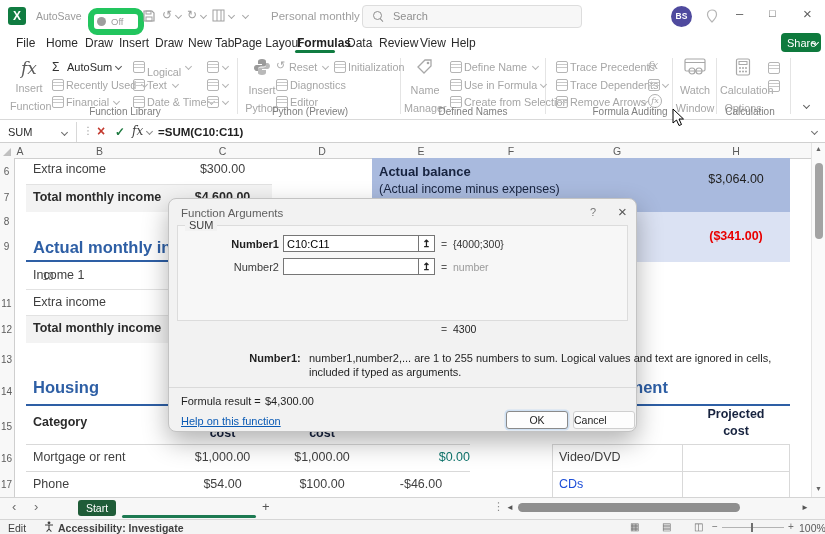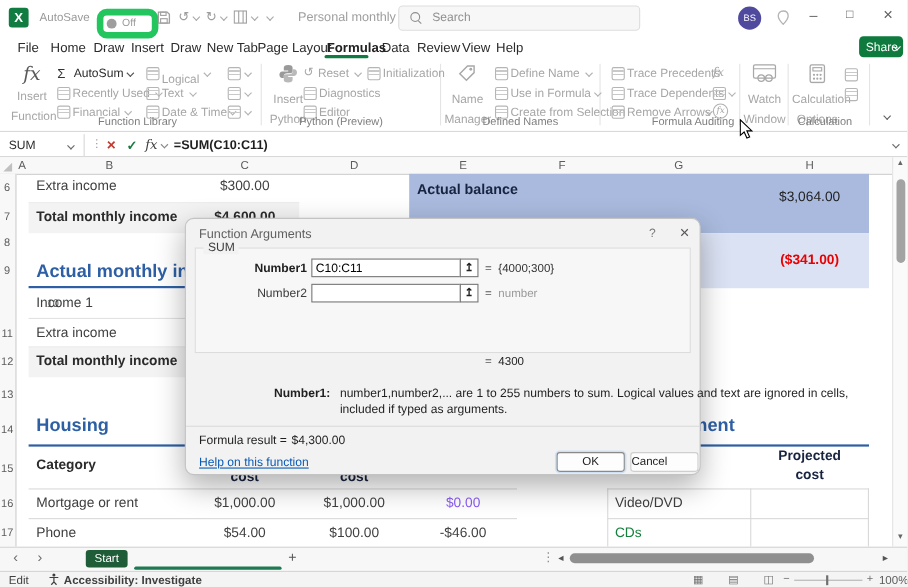--- a/index.html
+++ b/index.html
@@ -45,21 +45,21 @@
     </svg>
   <span class="cv" style="left:229px;top:13px;color:#a8a8a8;"></span>
   <span class="cv" style="left:243px;top:13px;color:#a8a8a8;"></span>
   <div class="t" style="left:271px;top:10px;font-size:11.5px;color:#9e9e9e;">Personal monthly budget1 - E...</div>
 
   <div class="t" style="left:362px;top:5px;width:218px;height:21px;background:#f7f7f7;border:1px solid #dddddd;border-radius:4px;">
     <span class="lens" style="left:10px;top:5px;"></span>
     <span class="t" style="left:30px;top:4px;font-size:11px;color:#8f8f8f;">Search</span>
   </div>
 
-  <div class="t" style="left:671px;top:6px;width:21px;height:21px;border-radius:50%;background:#4f4a9e;color:#fff;font-size:8.5px;font-weight:normal;text-align:center;line-height:21px;">BS</div>
+  <div class="t" style="left:671px;top:6px;width:21px;height:21px;border-radius:50%;background:#4f4a9e;color:#fff;font-size:8.5px;font-weight:bold;text-align:center;line-height:21px;">BS</div>
   <svg style="position:absolute;left:706px;top:9px;" width="12" height="14" viewBox="0 0 12 14">
       <path d="M6 1 C9 1 10.5 3 10.5 5.5 C10.5 8.5 6 13 6 13 C6 13 1.5 8.5 1.5 5.5 C1.5 3 3 1 6 1 Z" fill="none" stroke="#b5b5b5" stroke-width="1.2"></path>
     </svg>
   <div class="t" style="left:736px;top:6px;font-size:13px;color:#5f5f5f;">–</div>
   <div class="t" style="left:769px;top:7px;font-size:11px;color:#5f5f5f;">□</div>
   <div class="t" style="left:803px;top:5px;font-size:15px;color:#5f5f5f;">×</div>
 
   <div class="t" style="left:16px;top:36px;font-size:12px;">File</div>
   <div class="t" style="left:46px;top:36px;font-size:12px;">Home</div>
   <div class="t" style="left:85px;top:36px;font-size:12px;">Draw</div>
@@ -280,20 +280,21 @@
   <div class="t" style="left:0;top:324px;width:13px;text-align:center;font-size:10px;color:#5c5c5c;">12</div>
   <div class="t" style="left:0;top:354px;width:13px;text-align:center;font-size:10px;color:#5c5c5c;">13</div>
   <div class="t" style="left:0;top:386px;width:13px;text-align:center;font-size:10px;color:#5c5c5c;">14</div>
   <div class="t" style="left:0;top:421px;width:13px;text-align:center;font-size:10px;color:#5c5c5c;">15</div>
   <div class="t" style="left:0;top:453px;width:13px;text-align:center;font-size:10px;color:#5c5c5c;">16</div>
   <div class="t" style="left:0;top:479px;width:13px;text-align:center;font-size:10px;color:#5c5c5c;">17</div>
 
   <div class="t" style="left:372px;top:158px;width:418px;height:54px;background:#a9bade;"></div>
   <div class="t" style="left:372px;top:212px;width:418px;height:50px;background:#dbe2f3;"></div>
   <div class="t" style="left:379px;top:164px;font-size:13px;font-weight:bold;color:#17233f;">Actual balance</div>
+  <div class="t" style="left:379px;top:182px;font-size:12.5px;color:#17233f;">(Actual income minus expenses)</div>
   <div class="t" style="left:682px;top:172px;width:108px;text-align:center;font-size:12.5px;color:#222;">$3,064.00</div>
   <div class="t" style="left:682px;top:229px;width:108px;text-align:center;font-size:12.5px;font-weight:bold;color:#e90000;">($341.00)</div>
 
   <div class="t" style="left:33px;top:162px;font-size:12.5px;color:#3f3f3f;">Extra income</div>
   <div class="t" style="left:173px;top:162px;width:99px;text-align:center;font-size:12.5px;color:#3f3f3f;">$300.00</div>
   <div class="gline" style="left:26px;top:184px;width:246px;height:1px;"></div>
   <div class="t" style="left:26px;top:185px;width:246px;height:27px;background:#f3f3f3;"></div>
   <div class="t" style="left:33px;top:190px;font-size:12.5px;font-weight:bold;color:#2b2b2b;">Total monthly income</div>
   <div class="t" style="left:173px;top:190px;width:99px;text-align:center;font-size:12.5px;font-weight:bold;color:#2b2b2b;">$4,600.00</div>
 
@@ -324,29 +325,29 @@
   <div class="t" style="left:682px;top:406px;width:108px;text-align:center;font-size:12.5px;font-weight:bold;color:#17233f;line-height:17px;">
     <span>Projected</span><br>
     <span>cost</span>
   </div>
 
   <div class="gline" style="left:26px;top:444px;width:444px;height:1px;background:#d9d9d9;"></div>
   <div class="gline" style="left:552px;top:444px;width:238px;height:1px;background:#d9d9d9;"></div>
   <div class="t" style="left:33px;top:450px;font-size:12.5px;color:#3f3f3f;">Mortgage or rent</div>
   <div class="t" style="left:173px;top:450px;width:99px;text-align:center;font-size:12.5px;color:#3f3f3f;">$1,000.00</div>
   <div class="t" style="left:272px;top:450px;width:100px;text-align:center;font-size:12.5px;color:#3f3f3f;">$1,000.00</div>
-  <div class="t" style="left:372px;top:450px;width:98px;text-align:center;font-size:12.5px;color:#8b5cf6;">$0.00</div>
+  <div class="t" style="left:372px;top:450px;width:98px;text-align:right;font-size:12.5px;color:#0f766e;">$0.00</div>
   <div class="t" style="left:559px;top:450px;font-size:12.5px;color:#3f3f3f;">Video/DVD</div>
   <div class="gline" style="left:26px;top:471px;width:444px;height:1px;background:#d9d9d9;"></div>
   <div class="gline" style="left:552px;top:471px;width:238px;height:1px;background:#d9d9d9;"></div>
   <div class="t" style="left:33px;top:477px;font-size:12.5px;color:#3f3f3f;">Phone</div>
   <div class="t" style="left:173px;top:477px;width:99px;text-align:center;font-size:12.5px;color:#3f3f3f;">$54.00</div>
   <div class="t" style="left:272px;top:477px;width:100px;text-align:center;font-size:12.5px;color:#3f3f3f;">$100.00</div>
   <div class="t" style="left:372px;top:477px;width:98px;text-align:center;font-size:12.5px;color:#3f3f3f;">-$46.00</div>
-  <div class="t" style="left:559px;top:477px;font-size:12.5px;color:#15803d;">CDs</div>
+  <div class="t" style="left:559px;top:477px;font-size:12.5px;color:#1d4ed8;">CDs</div>
   <div class="gline" style="left:682px;top:444px;width:1px;height:53px;background:#d9d9d9;"></div>
   <div class="gline" style="left:789px;top:444px;width:1px;height:53px;background:#d9d9d9;"></div>
   <div class="gline" style="left:552px;top:444px;width:1px;height:53px;background:#d9d9d9;"></div>
 
   <div class="t" style="left:811px;top:143px;width:14px;height:354px;background:#fafafa;border-left:1px solid #e4e4e4;">
     <span class="t" style="left:3px;top:2px;font-size:7px;color:#666;">▲</span>
     <span class="t" style="left:3px;top:20px;width:8px;height:76px;background:#a3a3a3;border-radius:4px;"></span>
     <span class="t" style="left:3px;top:342px;font-size:7px;color:#666;">▼</span>
   </div>
 
@@ -366,21 +367,21 @@
 
     <span class="t" style="left:52px;top:62px;width:58px;text-align:right;font-size:11px;color:#3c3c3c;">Number2</span>
     <input style="position: absolute; left: 114px; top: 59px; width: 128px; height: 13px; border: 1px solid rgb(118, 118, 118); font-size: 11px; padding: 1px 3px; background: rgb(255, 255, 255);" value="">
     <span class="t" style="left:249px;top:59px;width:15px;height:15px;border:1px solid #767676;background:#fff;text-align:center;font-size:10px;font-weight:bold;line-height:15px;color:#222;">↥</span>
     <span class="t" style="left:272px;top:62px;font-size:10.5px;color:#5a5a5a;">=</span>
     <span class="t" style="left:284px;top:62px;font-size:10.5px;color:#9a9a9a;">number</span>
 
     <span class="t" style="left:272px;top:124px;font-size:10.5px;color:#5a5a5a;">=</span>
     <span class="t" style="left:284px;top:124px;font-size:10.5px;color:#222;">4300</span>
 
-    <span class="t" style="left:80px;top:153px;width:52px;text-align:left;font-size:11px;font-weight:bold;color:#1f1f1f;">Number1:</span>
+    <span class="t" style="left:80px;top:153px;width:52px;text-align:center;font-size:11px;font-weight:bold;color:#1f1f1f;">Number1:</span>
     <span class="t" style="left:140px;top:153px;font-size:11px;color:#1f1f1f;">number1,number2,... are 1 to 255 numbers to sum. Logical values and text are ignored in cells,</span>
     <span class="t" style="left:140px;top:167px;font-size:11px;color:#1f1f1f;">included if typed as arguments.</span>
 
     <div class="t" style="left:0;top:188px;width:467px;height:1px;background:#dadada;"></div>
     <span class="t" style="left:12px;top:196px;font-size:11px;color:#1f1f1f;">Formula result =</span>
     <span class="t" style="left:96px;top:196px;font-size:11px;color:#1f1f1f;">$4,300.00</span>
     <a class="t" style="left:12px;top:216px;font-size:11px;color:#0b5bb5;text-decoration:underline;">Help on this function</a>
     <div class="t" style="left:337px;top:212px;width:60px;height:16px;background:#fdfdfd;border:1px solid #8a8a8a;border-radius:3px;box-shadow:0 0 0 1.5px #cfe0f2;text-align:center;font-size:10.5px;line-height:16px;color:#1f1f1f;">OK</div>
     <div class="t" style="left:404px;top:212px;width:60px;height:16px;background:#fdfdfd;border:1px solid #cfcfcf;border-radius:3px;font-size:10.5px;line-height:16px;color:#1f1f1f;">Cancel</div>
   </div>

